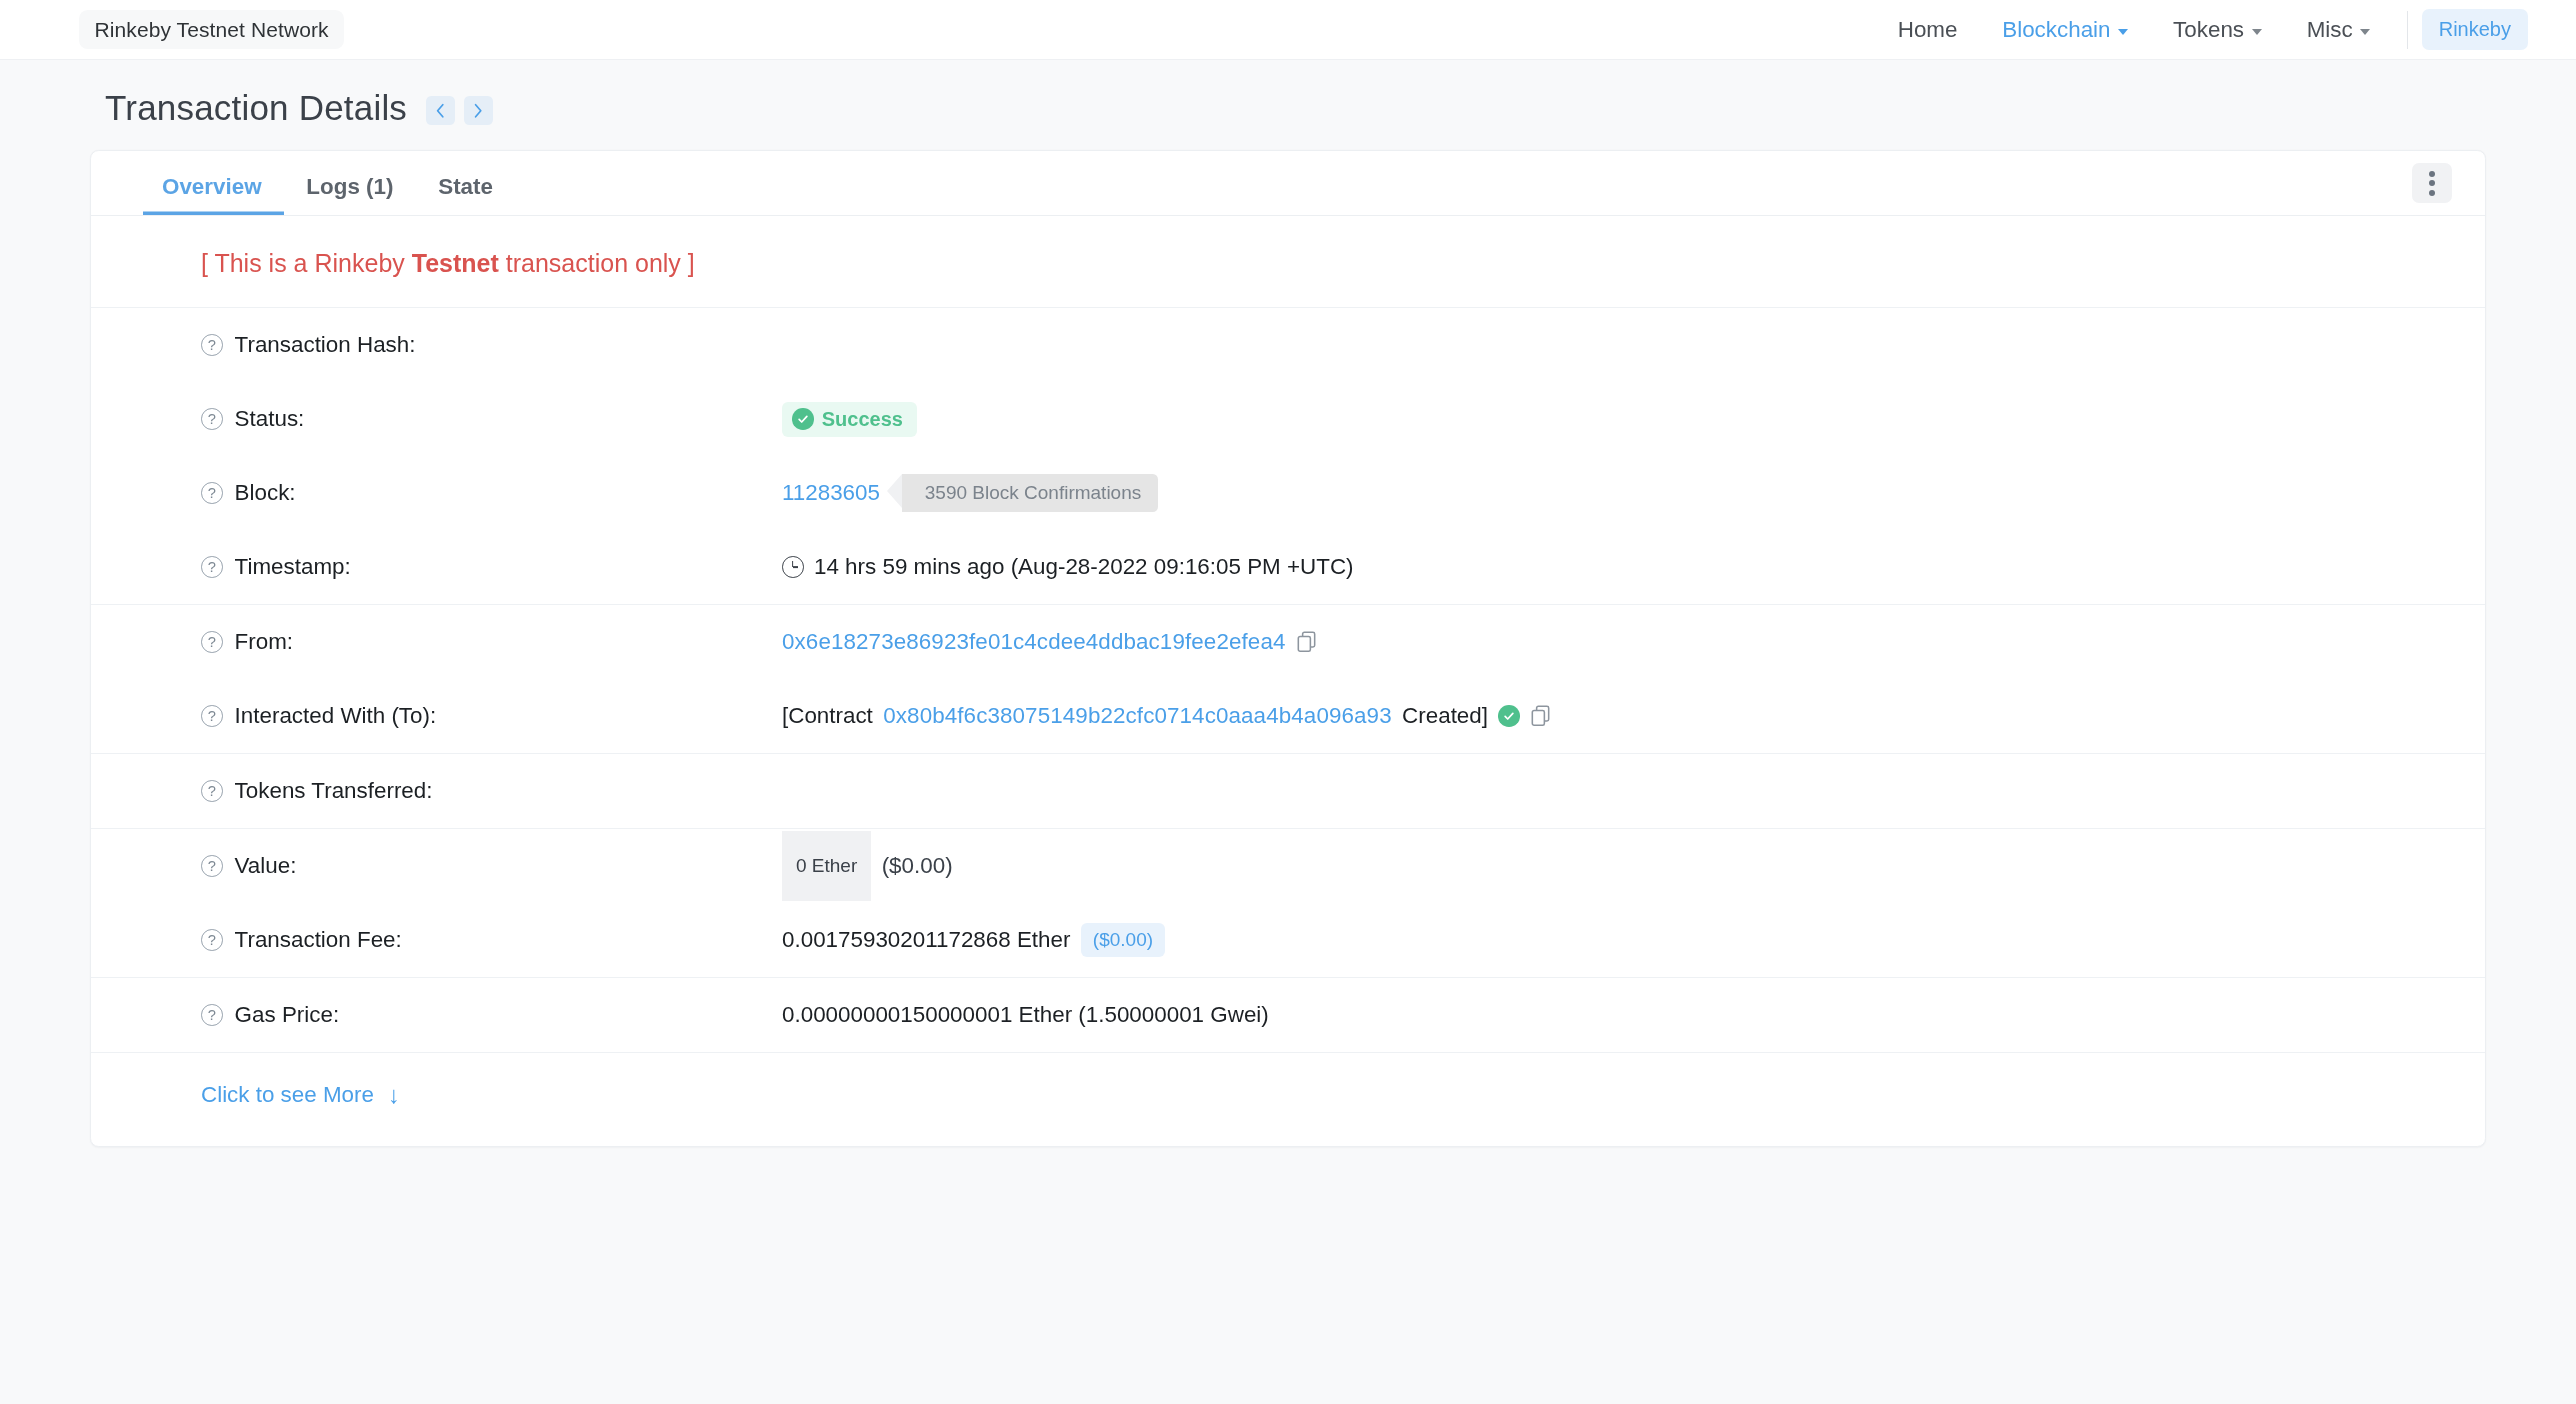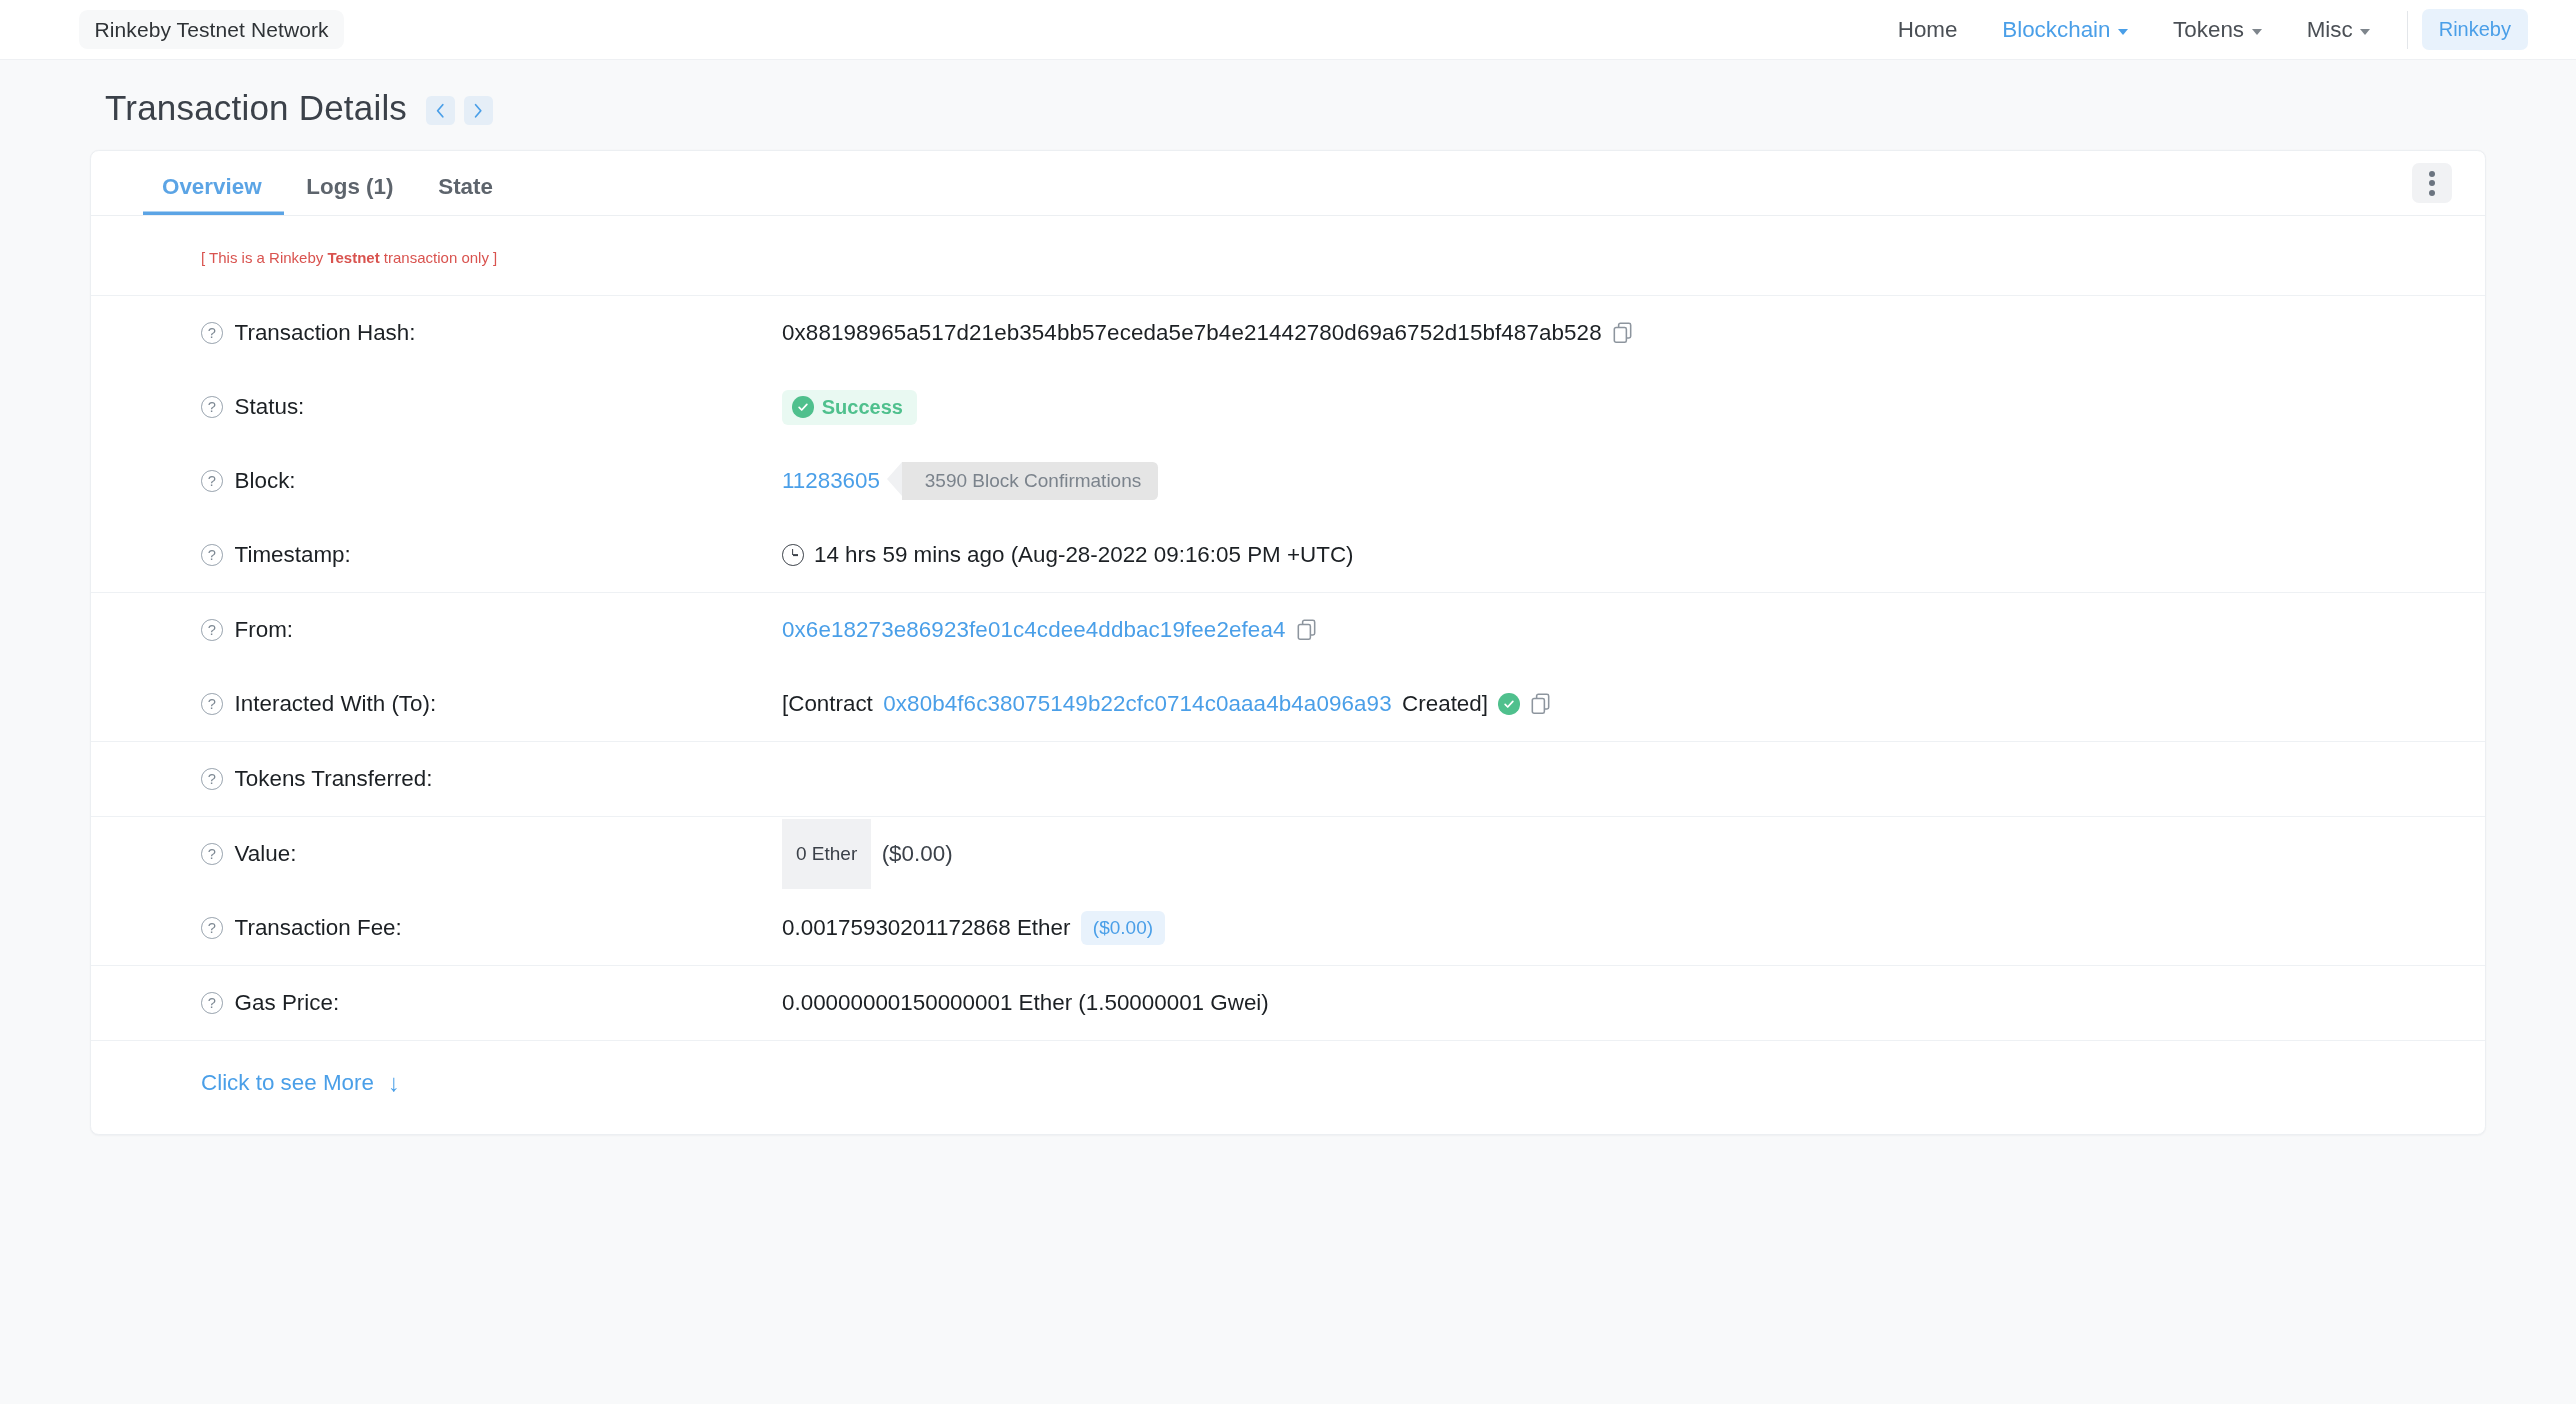--- a/index.html
+++ b/index.html
@@ -141,21 +141,21 @@
   }
   .kebab i {
     display: block;
     width: 6px; height: 6px;
     border-radius: 50%;
     background: #6b7480;
   }
 
   .notice {
     color: #d9534f;
-    font-size: 15px;
+    font-size: 25px;
     padding: 33px 0 29px 110px;
     border-bottom: 0.9px solid #eef1f4;
   }
   .notice b { font-weight: bold; }
 
   .section { padding: 0; }
   .section + .section { border-top: 0.9px solid #eef1f4; }
 
   .row {
     display: flex;
@@ -362,29 +362,20 @@
   <div class="notice">
     <span>[ This is a Rinkeby </span><b>Testnet</b><span> transaction only ]</span>
   </div>
 
   <div class="section">
 
     <div class="row">
       <div class="row-label">
         <span class="qmark">?</span>
         <span>Transaction Hash:</span>
-      </div>
-      <div class="row-value">
-        <span class="mono">0x88198965a517d21eb354bb57eceda5e7b4e21442780d69a6752d15bf487ab528</span>
-        <span class="copy-icon">
-          <svg width="21" height="22.4" viewBox="0 0 24 26">
-            <rect x="7.5" y="1.5" width="14" height="17" rx="2" fill="none" stroke="#8d959e" stroke-width="1.8"></rect>
-            <rect x="2.5" y="6.5" width="14" height="17" rx="2" fill="#fff" stroke="#8d959e" stroke-width="1.8"></rect>
-          </svg>
-        </span>
       </div>
     </div>
 
     <div class="row">
       <div class="row-label">
         <span class="qmark">?</span>
         <span>Status:</span>
       </div>
       <div class="row-value">
         <span class="badge-success">

